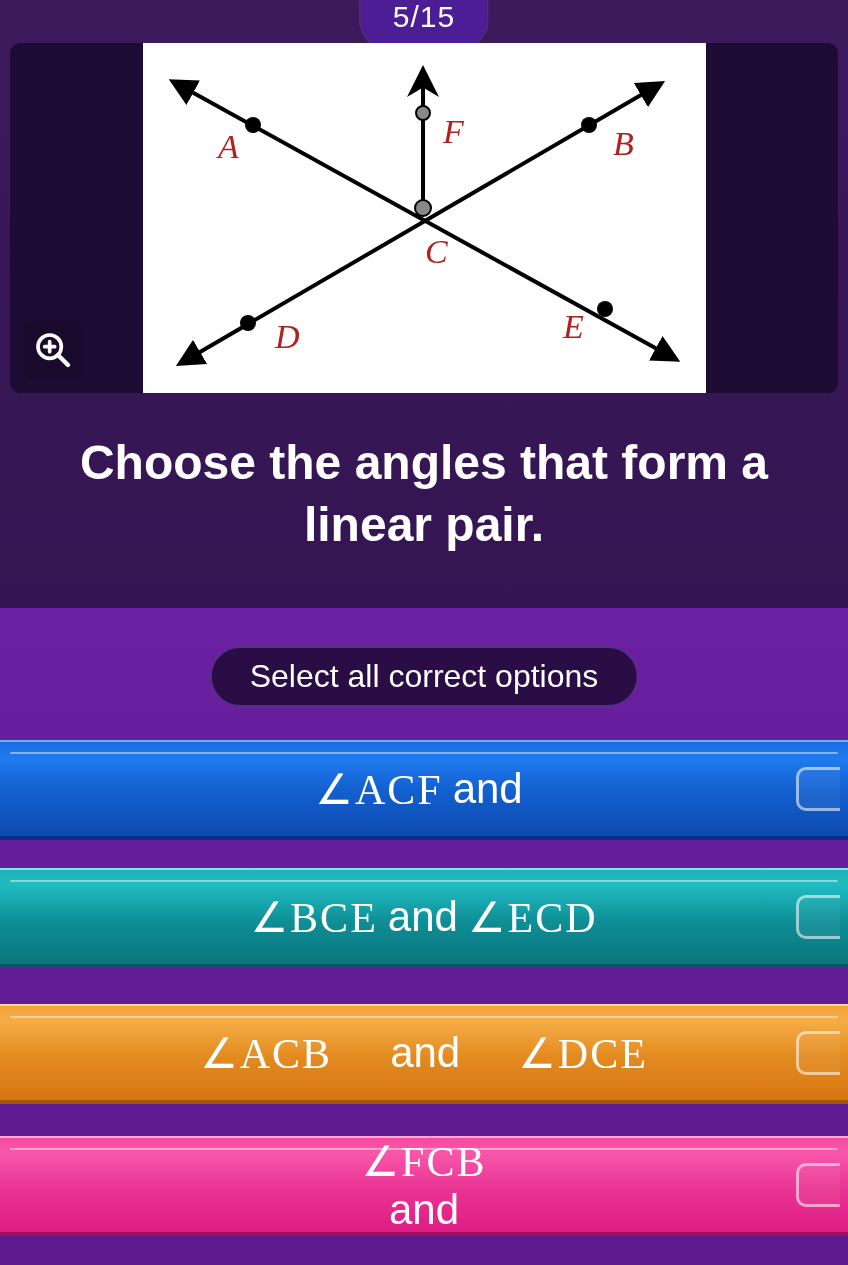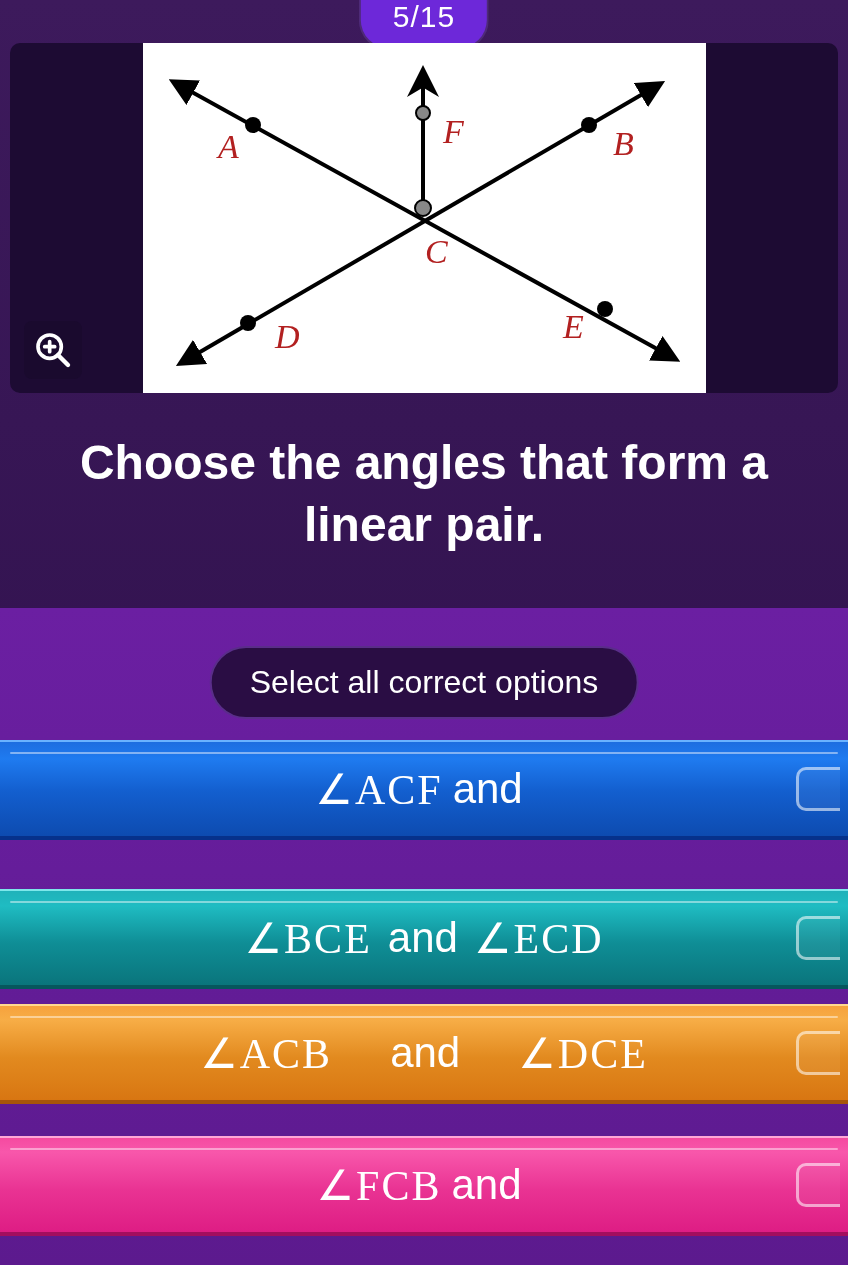--- a/index.html
+++ b/index.html
@@ -9,21 +9,21 @@
     overflow:hidden;
     position:relative;
   }
 
   
   .progress-pill {
     position:absolute;
     top:0;
     left:50%;
     transform:translateX(-50%);
-    background:#6d28d9;
+    background:#4c1d95;
     border:2px solid #4e2a78;
     border-top:none;
     color:#fff;
     font-size:30px;
     padding:0 32px 14px 32px;
     border-radius:0 0 30px 30px;
     letter-spacing:1px;
     font-weight:400;
   }
 
@@ -80,21 +80,21 @@
     background: linear-gradient(180deg, #6b1fa2 0%, #5c1a8e 100%);
   }
 
   .instruction-pill {
     position:absolute;
     top:38px; left:50%; transform:translateX(-50%);
     background:#2a0d44;
     border:2px solid #5a2d8a;
     color:#fff;
     font-size:32px;
-    padding:16px 38px;
+    padding:10px 38px;
     border-radius:40px;
     white-space:nowrap;
   }
 
   
   .answer {
     position:absolute;
     left:0; right:0;
     height:100px;
     display:flex;
@@ -116,36 +116,36 @@
     border-radius:10px 0 0 10px;
     background:rgba(255,255,255,0.06);
   }
 
   
   .ans1 { top:132px;
     background: linear-gradient(180deg,#1d6de0 0%, #1f7bf0 18%, #135fcf 52%, #0d4bb0 100%);
     border-top:2px solid #6ab2ff;
     border-bottom:4px solid #06318b;
   }
-  .ans2 { top:281px;
+  .ans2 { top:260px;
     background: linear-gradient(180deg,#1fb2ba 0%, #1fbcc2 16%, #0f8e96 55%, #0a757c 100%);
     border-top:2px solid #7ce7ea;
     border-bottom:4px solid #06575d;
-    gap:6px;
   }
   .ans3 { top:396px;
     background: linear-gradient(180deg,#f6a23d 0%, #f7ad46 15%, #e28a1f 55%, #d87612 100%);
     border-top:2px solid #ffd98f;
     border-bottom:4px solid #a7550a;
     gap:48px;
   }
   .ans4 { top:528px;
     background: linear-gradient(180deg,#f54aa0 0%, #f857ab 15%, #e93393 55%, #de1d84 100%);
     border-top:2px solid #ffa7d6;
     border-bottom:4px solid #a30e5e;
+    flex-direction:column;
   }
 
   
   .answer::before {
     content:"";
     position:absolute; top:10px; left:10px; right:10px; height:2px;
     background:rgba(255,255,255,0.45);
     border-radius:2px;
   }
 

